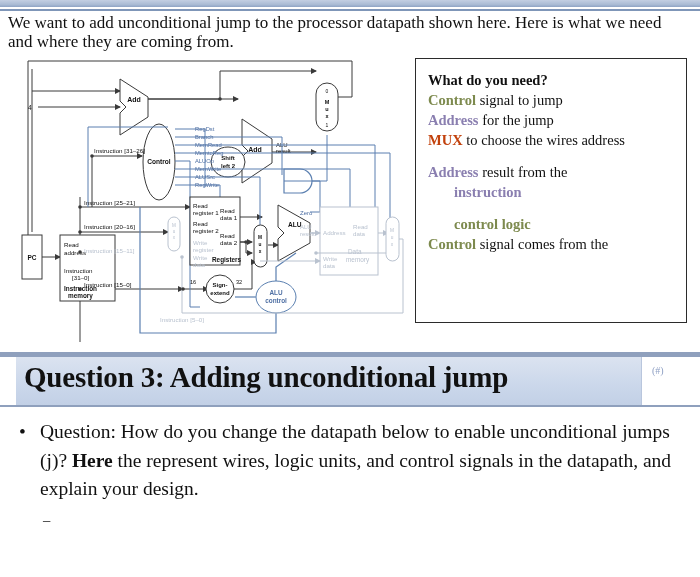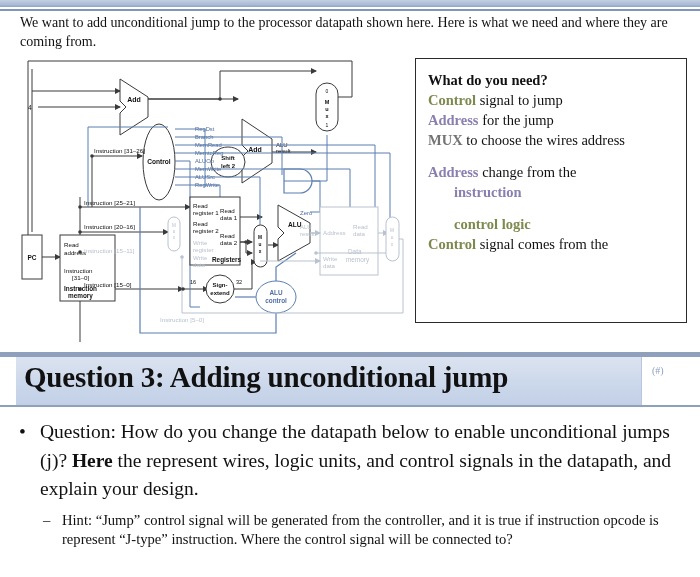--- a/index.html
+++ b/index.html
@@ -8,35 +8,35 @@
     font-family:"Liberation Serif", serif;color:#1a1a1a;
   }
   .slide{position:relative;width:700px;height:577px;}
 
   
   .top-band{position:absolute;left:0;top:0;width:700px;height:10px;
     background:linear-gradient(to bottom,#c3cfe2 0%,#aabbd4 45%,#8fa4c4 70%,#ffffff 71%,#ffffff 100%);}
   .top-band-line{position:absolute;left:0;top:9px;width:700px;height:2px;background:#7f96b8;}
 
   
-  .intro{position:absolute;left:20px;top:13px;width:660px;font-size:14px;
+  .intro{position:absolute;left:8px;top:13px;width:660px;font-size:17px;
     line-height:19px;color:#111;}
 
   
   .figure{position:absolute;left:20px;top:57px;width:385px;height:285px;}
 
   .need-box{position:absolute;left:415px;top:58px;width:272px;height:265px;
     border:1.6px solid #2b2b2b;background:#ffffff;box-sizing:border-box;
     padding:10px 21px 0 12px;}
   .need-box .hd{font-weight:bold;font-size:14.5px;margin:3px 0 1px 0;color:#111;}
   .need-box .ln{font-size:14.5px;line-height:20px;color:#111;}
   .need-box .ln.ind{padding-left:26px;}
   .c-addr{color:#8a7fb0;font-weight:bold;}
   .c-ctrl{color:#7d8a4e;font-weight:bold;}
-  .c-mux{color:#737373;font-weight:bold;}
+  .c-mux{color:#c2410c;font-weight:bold;}
   .gap{height:12px;}
 
   
   .title-sep{position:absolute;left:0;top:352px;width:700px;height:5px;background:#8fa0bd;}
   .title-band{position:absolute;left:16px;top:357px;width:700px;height:48px;
     background:linear-gradient(to bottom,#dbe3f0 0%,#ccd8eb 55%,#c2d0e6 100%);}
   .title-band .txt{position:absolute;left:8px;top:4px;font-size:29px;font-weight:bold;
     font-family:"Liberation Serif", serif;color:#111;letter-spacing:-0.2px;}
   .slide-num{position:absolute;right:0;top:357px;width:58px;height:48px;background:#ffffff;
     border-left:1px solid #b9c6dd;}
@@ -319,21 +319,21 @@
       </g>
     </svg>
   </div>
 
   <div class="need-box">
     <div class="hd">What do you need?</div>
     <div class="ln"><span class="c-ctrl">Control</span><span> signal to jump</span></div>
     <div class="ln"><span class="c-addr">Address</span><span> for the jump</span></div>
     <div class="ln"><span class="c-mux">MUX</span><span> to choose the wires address</span></div>
     <div class="gap"></div>
-    <div class="ln"><span class="c-addr">Address</span><span> change from the</span></div>
+    <div class="ln"><span class="c-addr">Address</span><span> result from the</span></div>
     <div class="ln ind"><span class="c-addr">instruction</span></div>
     <div class="gap"></div>
     <div class="ln ind"><span class="c-ctrl">control logic</span></div>
     <div class="ln"><span class="c-ctrl">Control</span><span> signal comes from the</span></div>
   </div>
 
   <div class="title-sep"></div>
   <div class="title-band">
     <div class="txt">Question 3: Adding unconditional jump</div>
   </div>
@@ -342,17 +342,16 @@
   </div>
   <div class="title-underline"></div>
 
   <div class="bullets">
     <div class="b1">
       <span class="dot">•</span>
       <span>Question: How do you change the datapath below to enable unconditional jumps (j)? </span><b>Here</b><span> the represent wires, logic units, and control signals in the datapath, and explain your design.</span>
     </div>
     <div class="b2">
       <span class="dash">–</span>
-      <span>Hint: “Jump” control signal will be generated from the controller, and it is true if instruction opcode is represent “J-type” instruction. Where the control signal will be connected to?</span>
     </div>
   </div>
 
 </div>
 
 </body></html>

